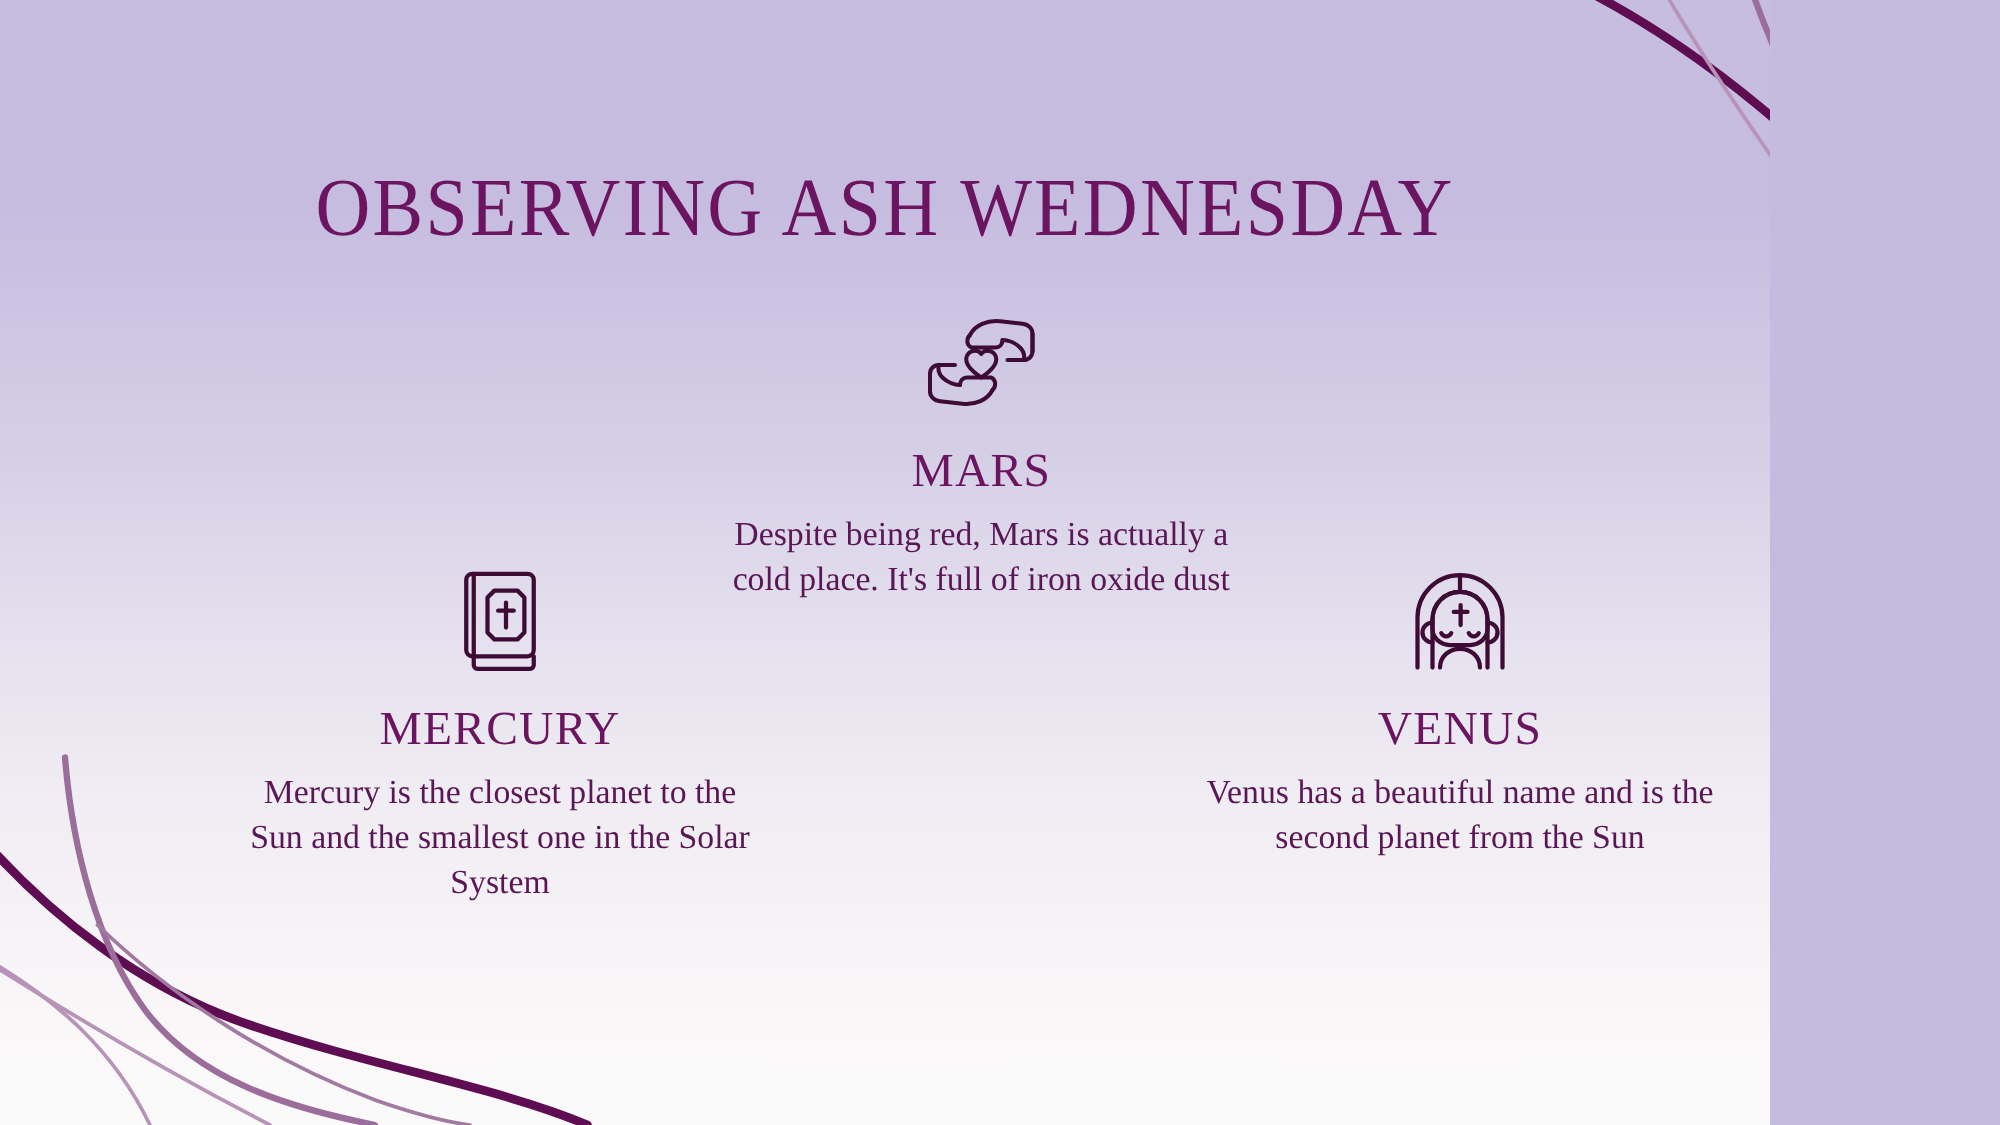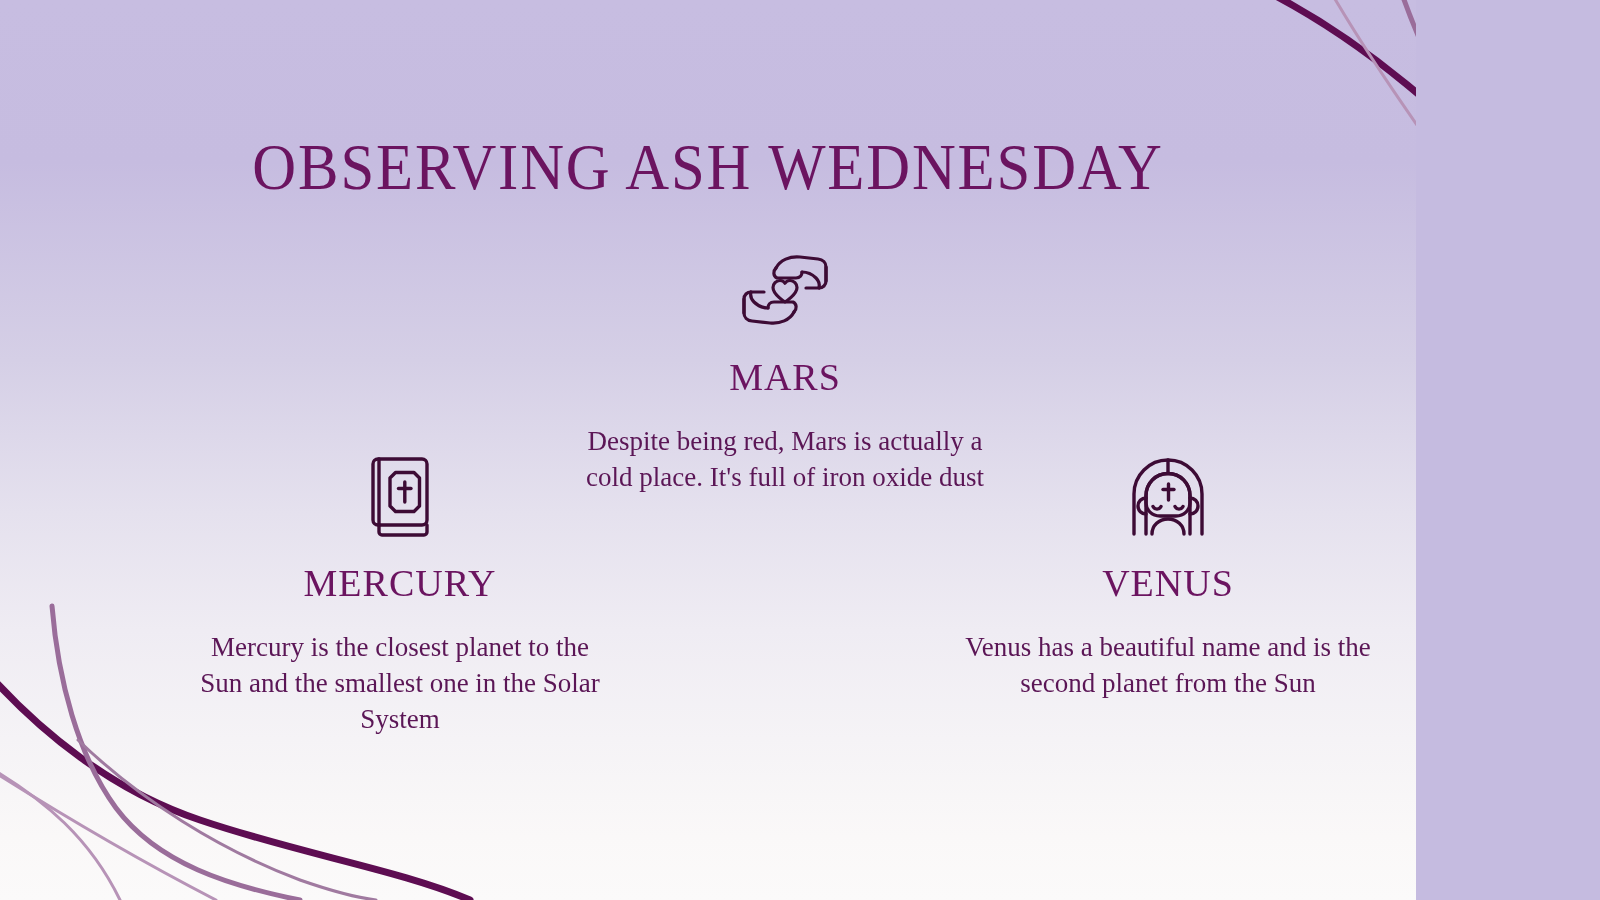--- a/index.html
+++ b/index.html
@@ -67,21 +67,21 @@
     color:#6b1460;
     margin-top:26px;
     line-height:1;
     white-space:nowrap;
   }
   .planet .p-desc{
     font-family:"Liberation Serif","DejaVu Serif",serif;
     font-size:27px;
     line-height:1.33;
     color:#5b1656;
-    margin-top:28px;
+    margin-top:14px;
   }
 
   
   #planet-mars{
     left:560px;
     top:236px;
     width:450px;
   }
   #planet-mars .p-desc{width:420px;margin-left:auto;margin-right:auto;}
 

